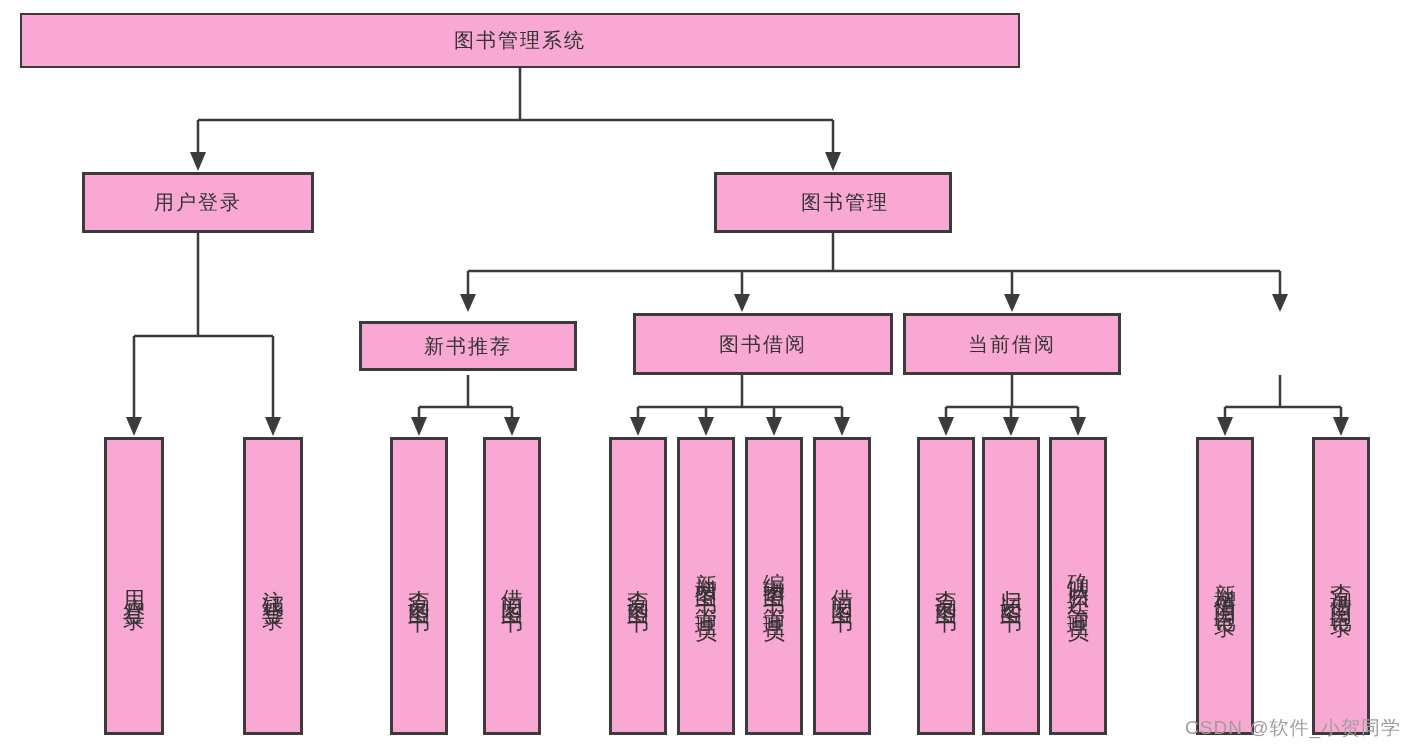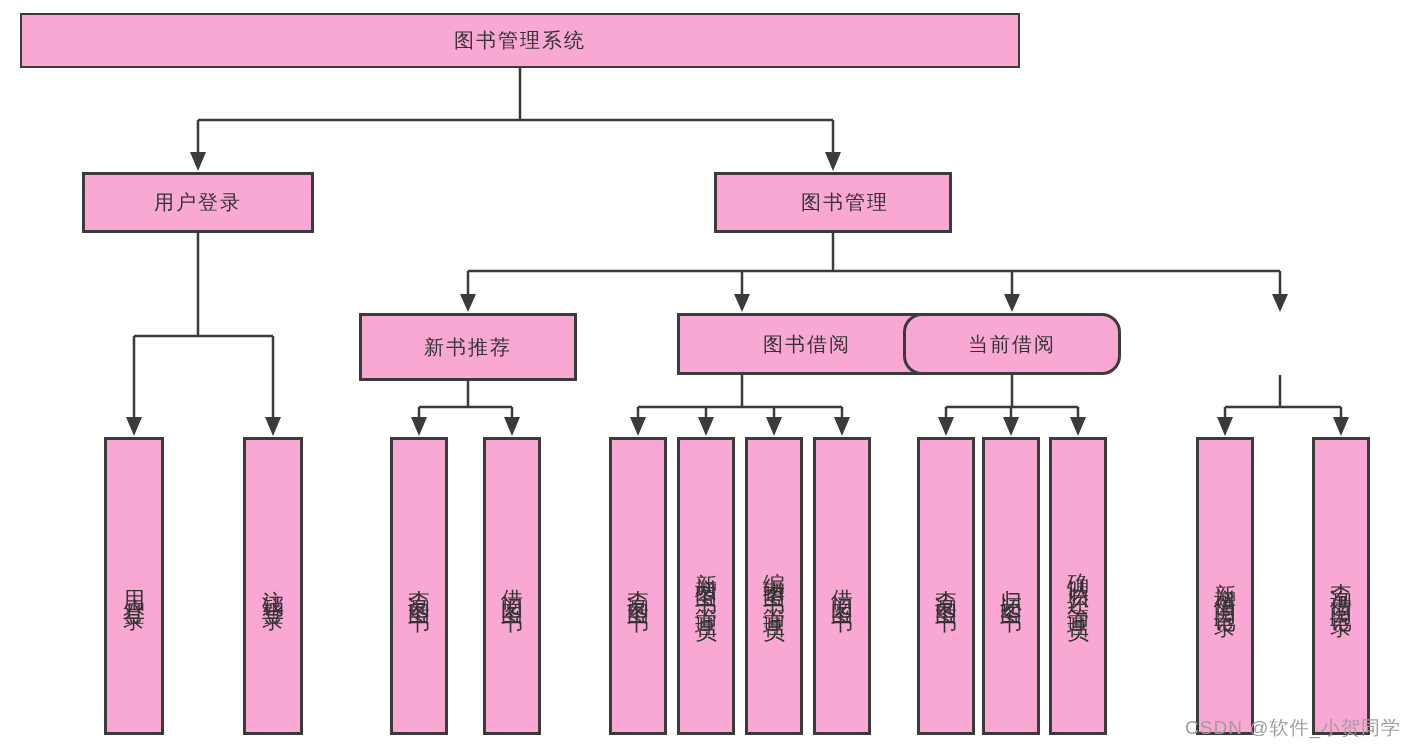--- a/index.html
+++ b/index.html
@@ -79,27 +79,27 @@
     <span>图书管理系统</span>
   </div>
 
   <div class="box" style="left:82px; top:172px; width:232px; height:61px;">
     <span>用户登录</span>
   </div>
   <div class="box" style="left:714px; top:172px; width:238px; height:61px;padding-left:24px;">
     <span>图书管理</span>
   </div>
 
-  <div class="box" style="left:359px; top:313px; width:218px; height:68px;font-family:Liberation Serif, serif;">
+  <div class="box" style="left:359px; top:321px; width:218px; height:50px;font-family:Liberation Serif, serif;">
     <span>新书推荐</span>
   </div>
-  <div class="box" style="left:633px; top:313px; width:260px; height:62px;margin-left:44px;">
+  <div class="box" style="left:633px; top:313px; width:260px; height:62px;">
     <span>图书借阅</span>
   </div>
-  <div class="box" style="left:903px; top:313px; width:218px; height:62px;border-radius:19px;">
+  <div class="box" style="left:903px; top:313px; width:218px; height:62px;">
     <span>当前借阅</span>
   </div>
 
   <div class="box vbox" style="left:104px; top:437px; width:60px; height:298px;">
     <span class="vtext">用户登录</span>
   </div>
   <div class="box vbox" style="left:243px; top:437px; width:60px; height:298px;">
     <span class="vtext">注销登录</span>
   </div>
 

